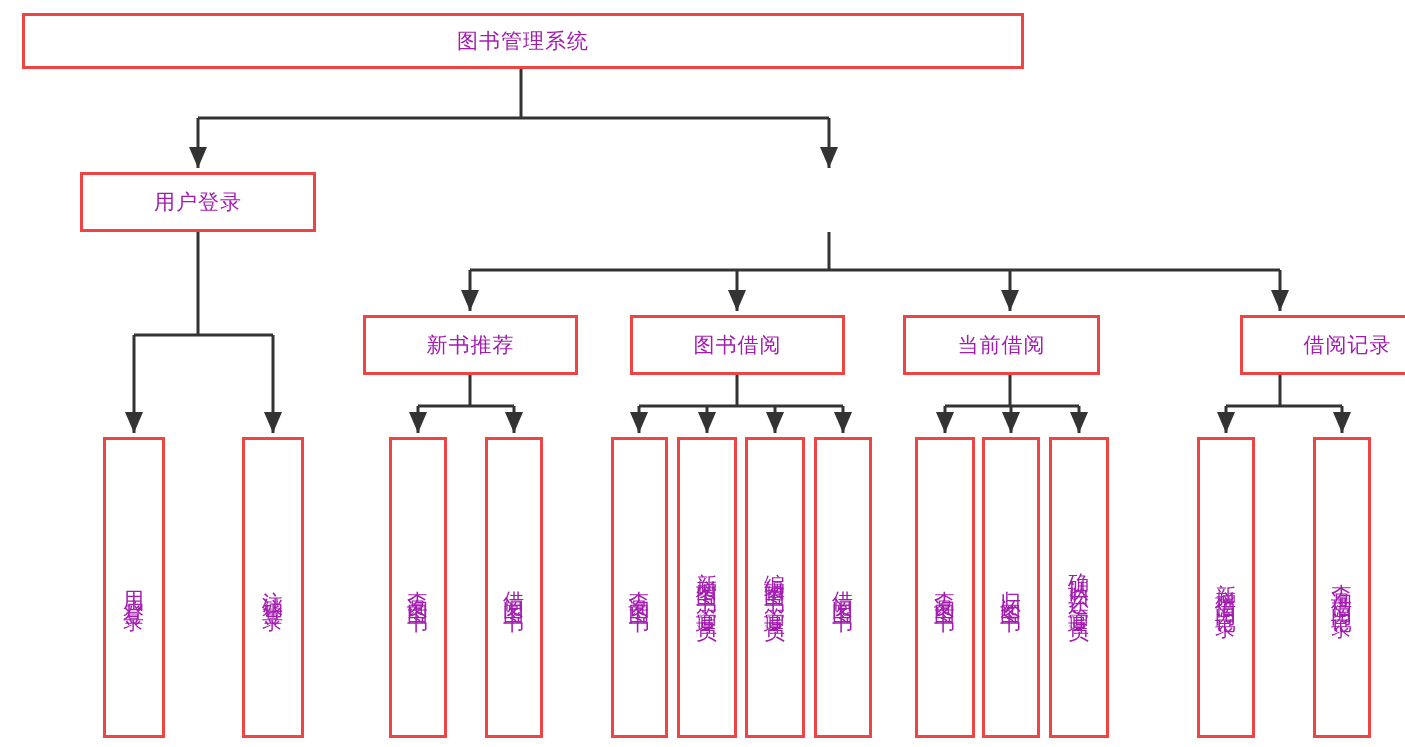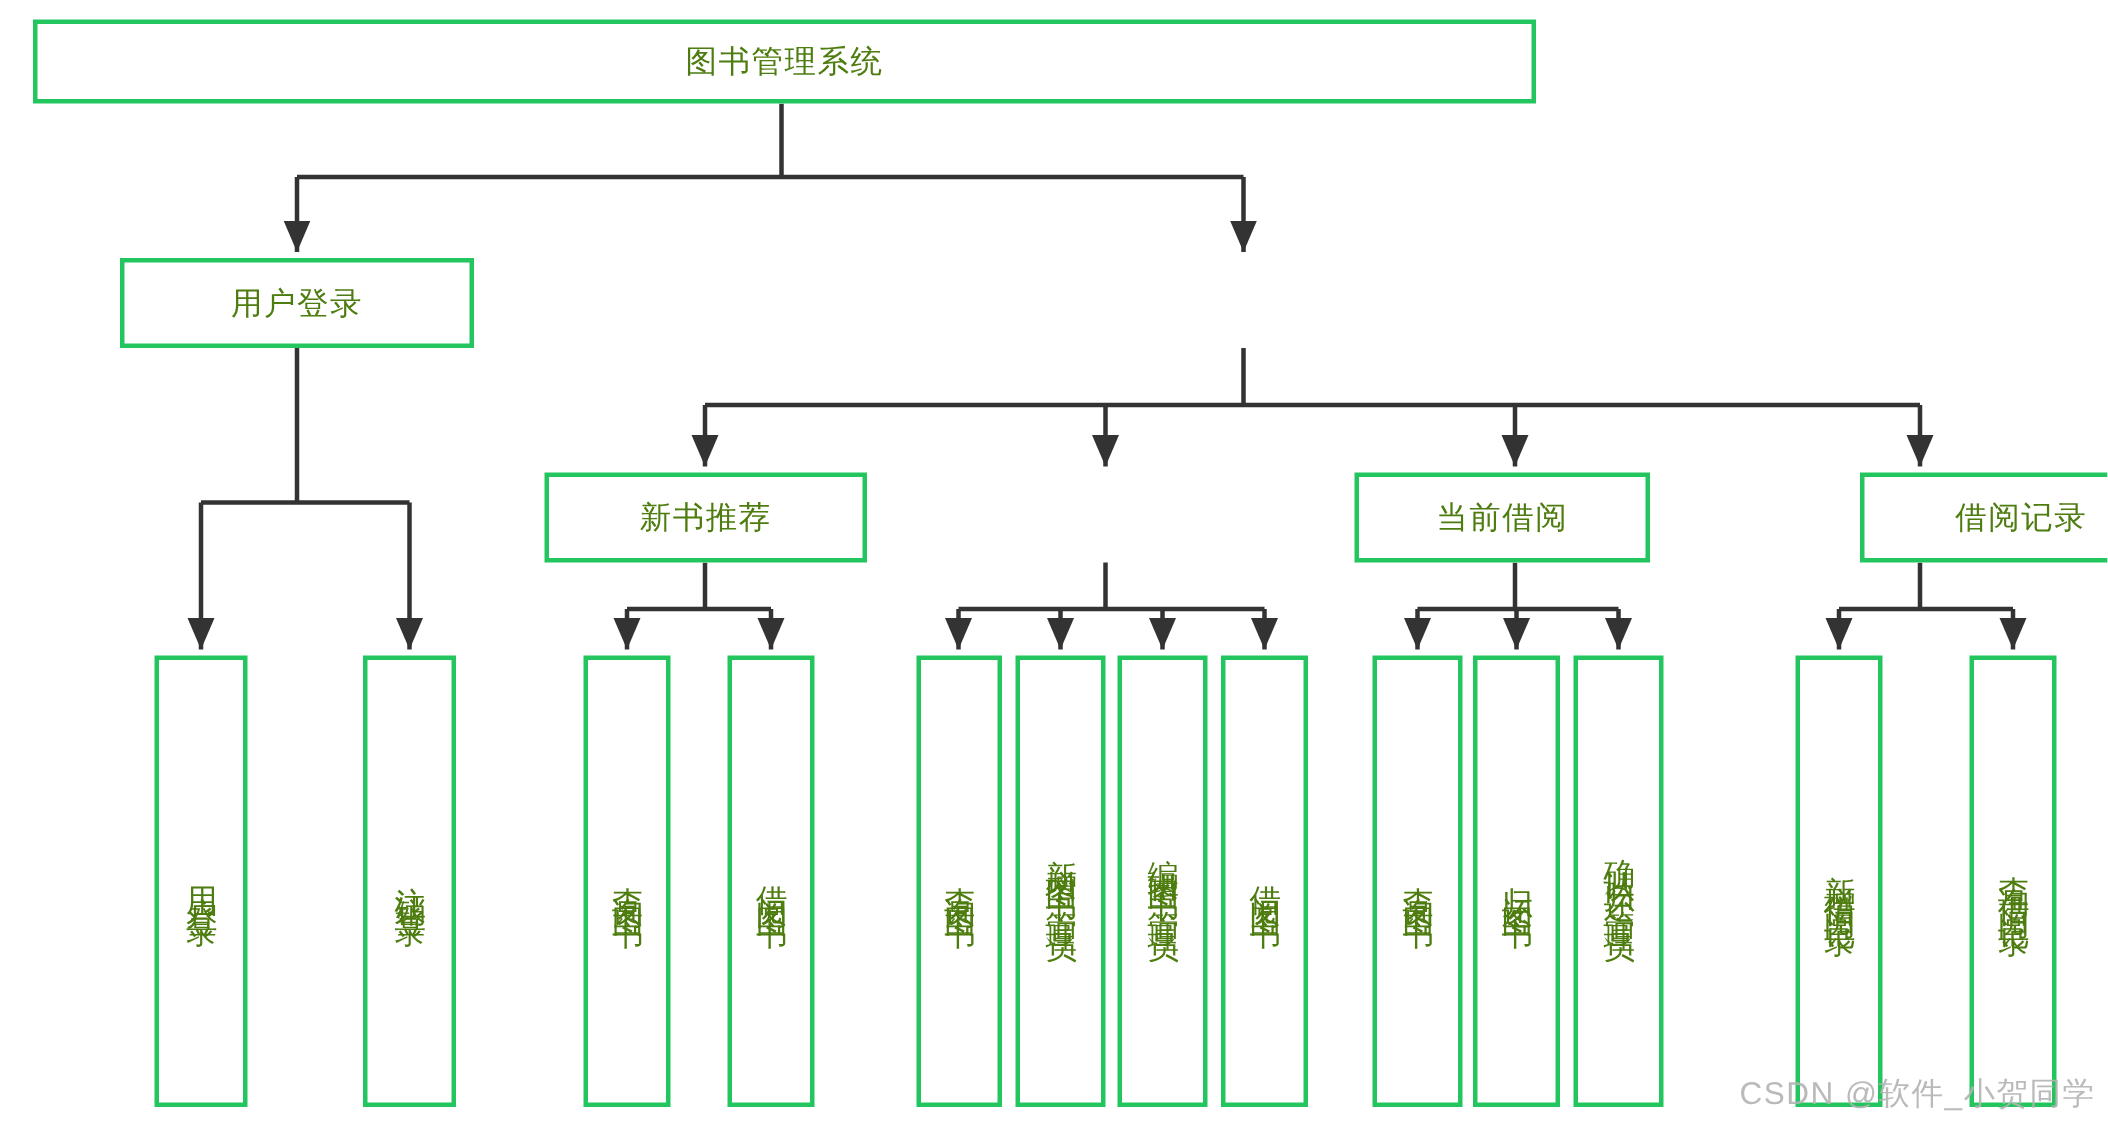--- a/index.html
+++ b/index.html
@@ -18,23 +18,23 @@
   #edges {
     position: absolute;
     left: 0; top: 0;
     width: 1405px;
     height: 747px;
     z-index: 1;
   }
   .box {
     position: absolute;
     box-sizing: border-box;
-    border: 3px solid #22c55e;
+    border: 3px solid #ef4444;
     background: #ffffff;
-    color: #4d7c0f;
+    color: #a21caf;
     display: flex;
     align-items: center;
     justify-content: center;
     font-size: 21px;
     letter-spacing: 1px;
     z-index: 2;
     text-align: left;
   }
   .vbox {
     writing-mode: vertical-rl;
@@ -130,20 +130,21 @@
       <path d="M1226,406 V433" marker-end="url(#arrow)"></path>
       <path d="M1342,406 V433" marker-end="url(#arrow)"></path>
     </g>
   </svg>
 
   <div class="box b-root">图书管理系统</div>
 
   <div class="box b-login">用户登录</div>
 
   <div class="box b-rec">新书推荐</div>
+  <div class="box b-borrow">图书借阅</div>
   <div class="box b-current">当前借阅</div>
   <div class="box b-records">借阅记录</div>
 
   <div class="box vbox leaf l-userlogin">用户登录</div>
   <div class="box vbox leaf l-logout">注销登录</div>
 
   <div class="box vbox leaf l-recq">查询图书</div>
   <div class="box vbox leaf l-recb">借阅图书</div>
 
   <div class="box vbox leaf l-bbq">查询图书</div>
@@ -151,15 +152,14 @@
   <div class="box vbox leaf l-bbedit">编辑图书（管理员）</div>
   <div class="box vbox leaf l-bbb">借阅图书</div>
 
   <div class="box vbox leaf l-cbq">查询图书</div>
   <div class="box vbox leaf l-cbret">归还图书</div>
   <div class="box vbox leaf l-cbconf">确认归还（管理员）</div>
 
   <div class="box vbox leaf l-bradd">新增借阅记录</div>
   <div class="box vbox leaf l-brq">查询借阅记录</div>
 
-  <div id="watermark">CSDN @软件_小贺同学</div>
 
 </div>
 
 </body></html>

